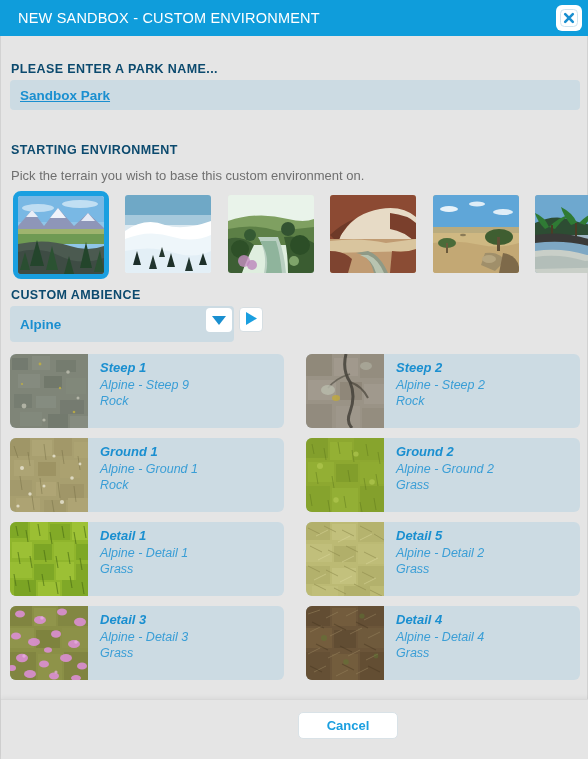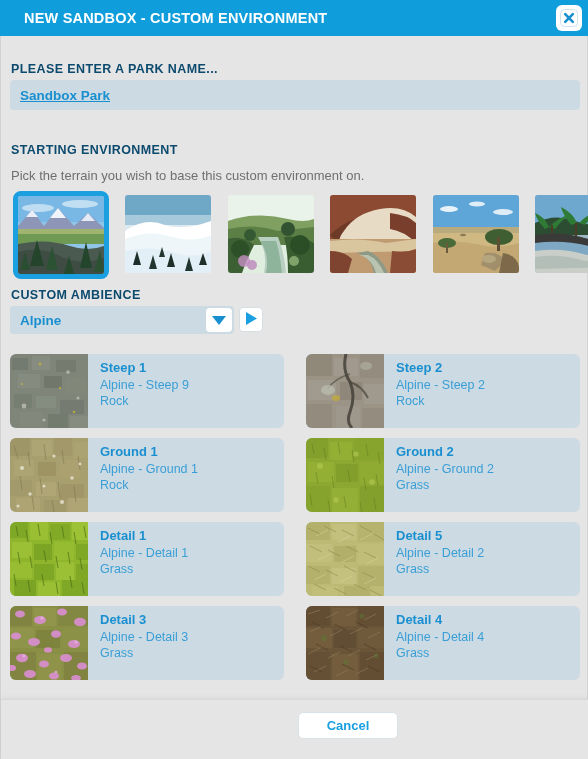--- a/index.html
+++ b/index.html
@@ -19,23 +19,23 @@
   
   .titlebar {
     position: absolute; left: 0; top: 0;
     width: 588px; height: 36px;
     background: #0f9ddb;
     display: flex; align-items: center;
   }
   .titlebar .title {
     color: #ffffff;
     font-size: 14.5px;
-    font-weight: bold;
+    font-weight: normal;
     letter-spacing: 0.2px;
-    margin-left: 24px;
+    margin-left: 18px;
     white-space: nowrap;
   }
   .close-btn {
     position: absolute; right: 6px; top: 5px;
     width: 26px; height: 26px;
     background: #ffffff;
     border-radius: 6px;
     display: flex; align-items: center; justify-content: center;
     cursor: pointer;
   }
@@ -109,21 +109,21 @@
   }
   .env-thumb .thumb-art {
     position: absolute; inset: 0;
     overflow: hidden;
   }
 
   
   .amb-label { position: absolute; left: 10px; top: 252px; }
   .amb-select {
     position: absolute; left: 9px; top: 270px;
-    width: 224px; height: 28px;
+    width: 224px; height: 36px;
     background: #ccdbe3;
     border-radius: 4px;
     display: flex; align-items: center;
     cursor: pointer;
   }
   .amb-select .val {
     color: #1a8fd0; font-size: 13.5px; font-weight: bold;
     margin-left: 10px;
   }
   .amb-caret-btn {
@@ -165,20 +165,21 @@
   .tex-swatch {
     width: 78px; height: 74px;
     flex: 0 0 78px;
     overflow: hidden;
     position: relative;
   }
   .tex-info {
     padding: 6px 0 0 12px;
     line-height: 1.28;
     overflow: hidden;
+    font-style: italic;
   }
   .tex-name {
     color: #1a8fd0; font-size: 13px; font-weight: bold;
   }
   .tex-path, .tex-type {
     color: #3a9ed6; font-size: 12.5px;
   }
 
   
   .footer {

